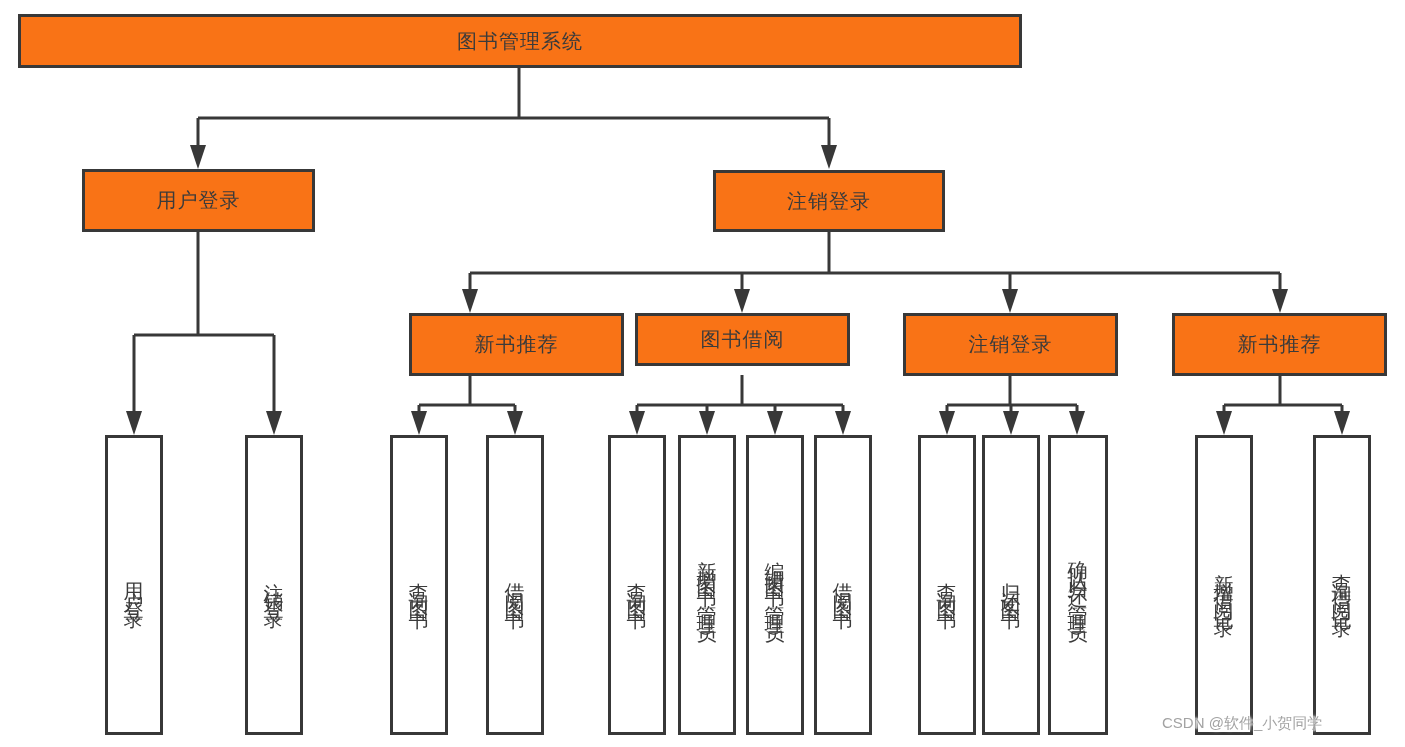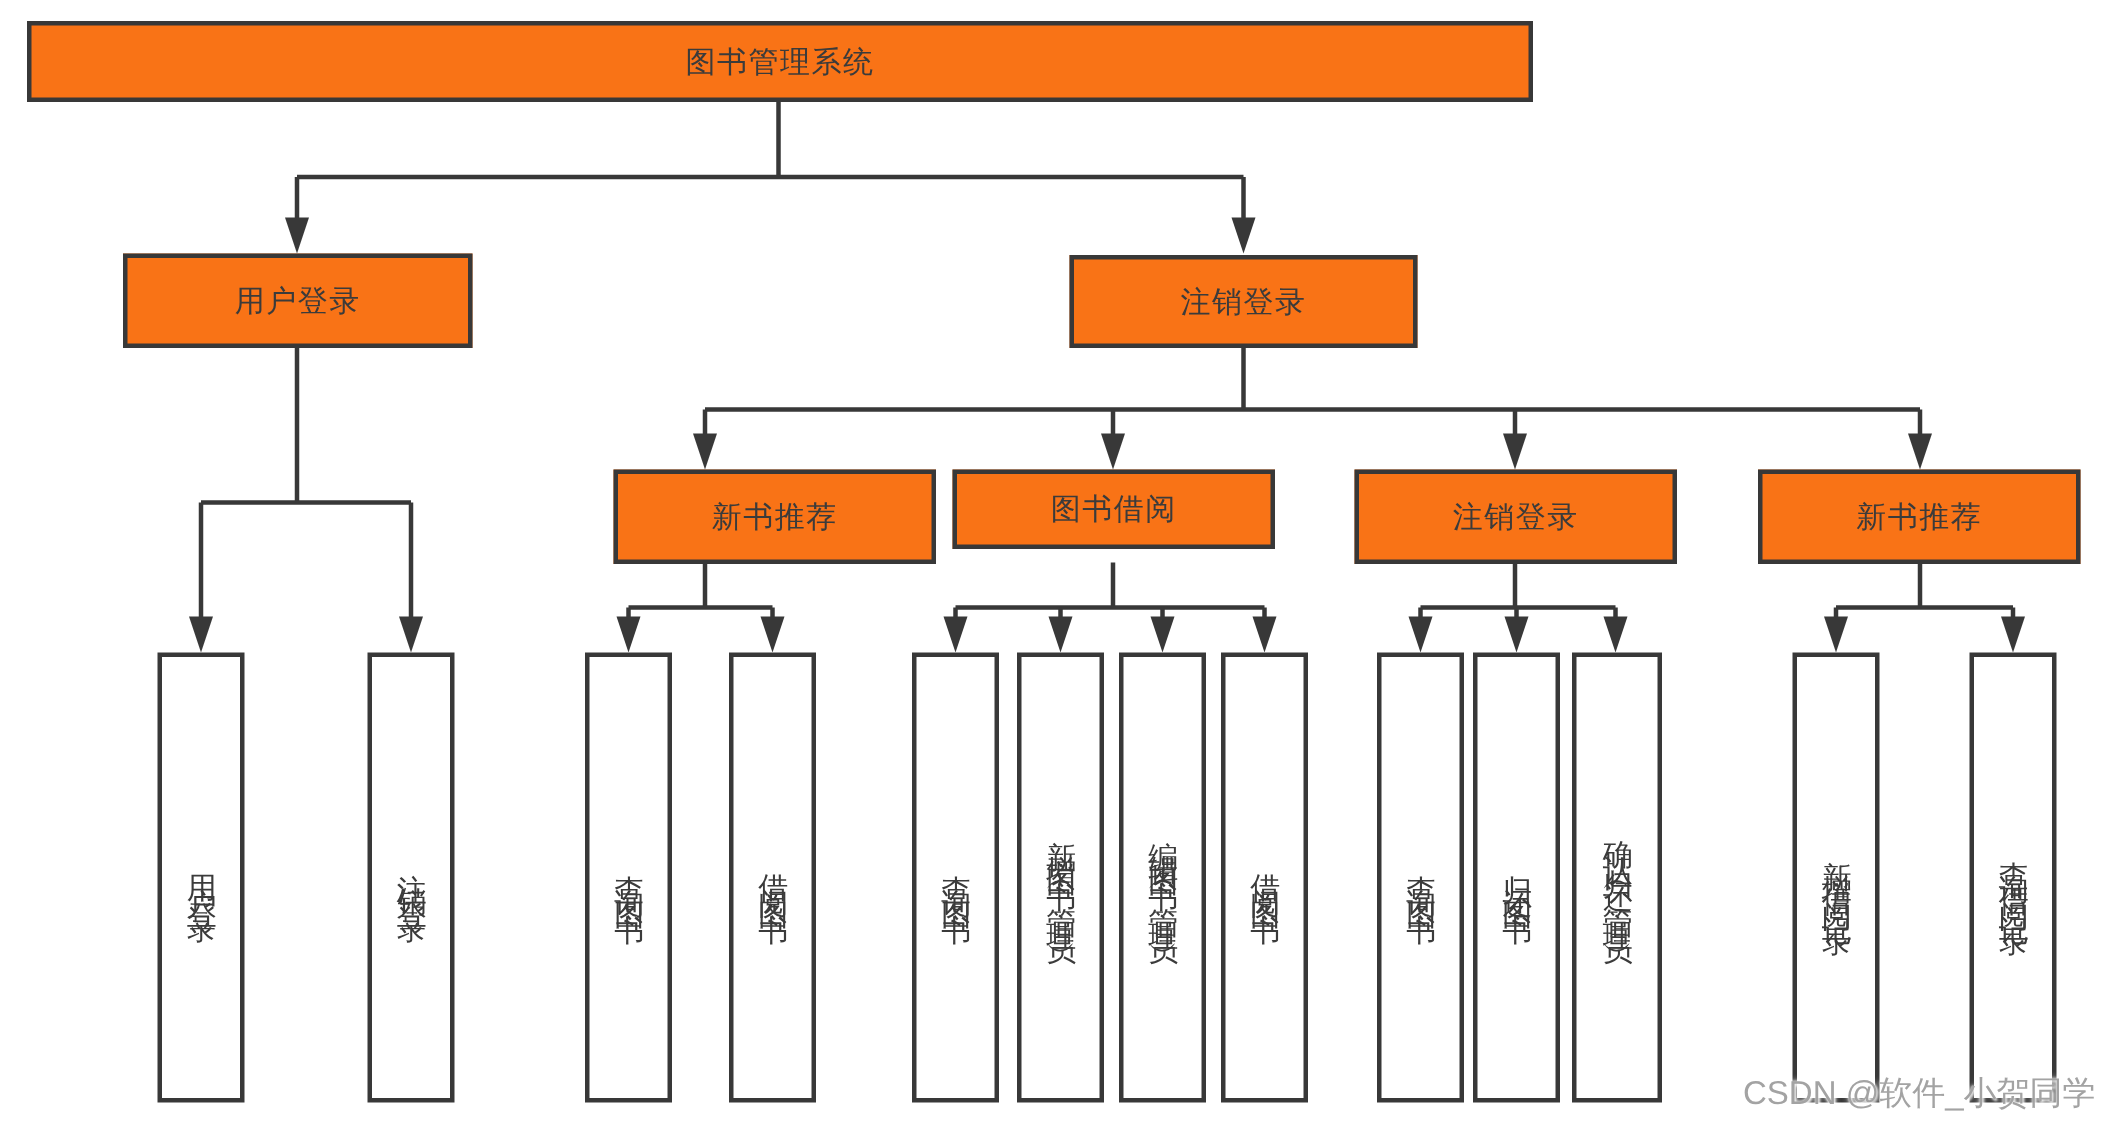--- a/index.html
+++ b/index.html
@@ -45,21 +45,21 @@
     writing-mode:vertical-rl;
     text-orientation:mixed;
     color:var(--text);
     font-size:20px;
     letter-spacing:9px;
     line-height:1;
   }
   .watermark{
     position:absolute;
     left:1162px;top:714px;
-    font-size:22px;
+    font-size:15px;
     color:var(--watermark);
     white-space:nowrap;
     text-shadow:0 0 2px #fff,0 0 4px #fff,1px 1px 2px #fff;
     z-index:5;
   }
 </style>
 </head>
 <body>
 
 <div class="canvas">

